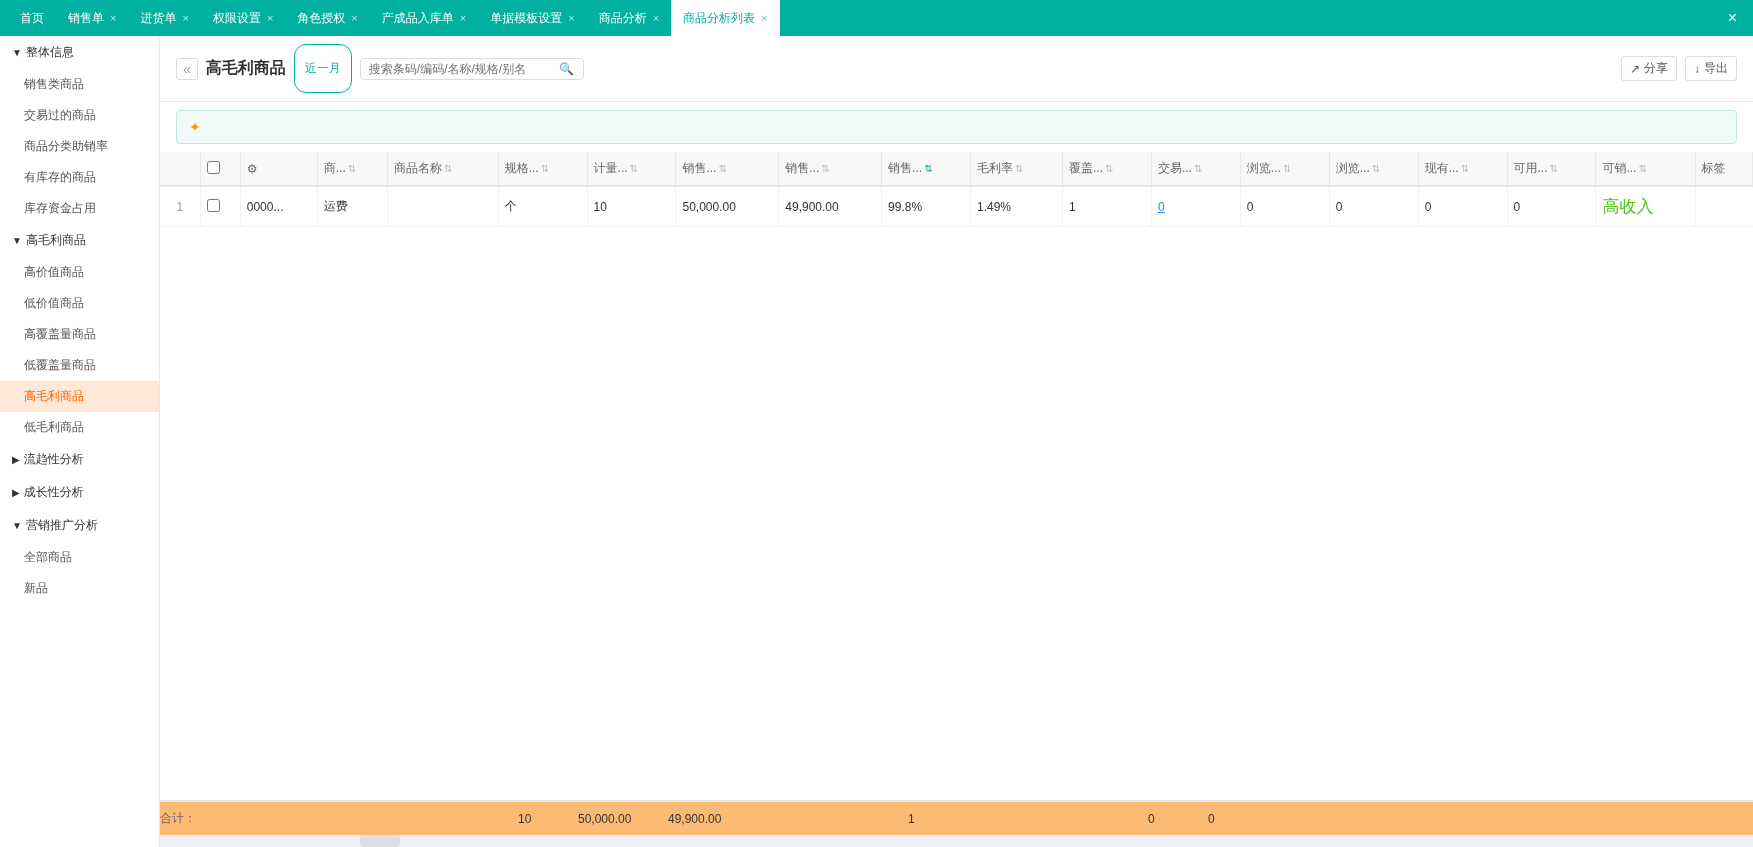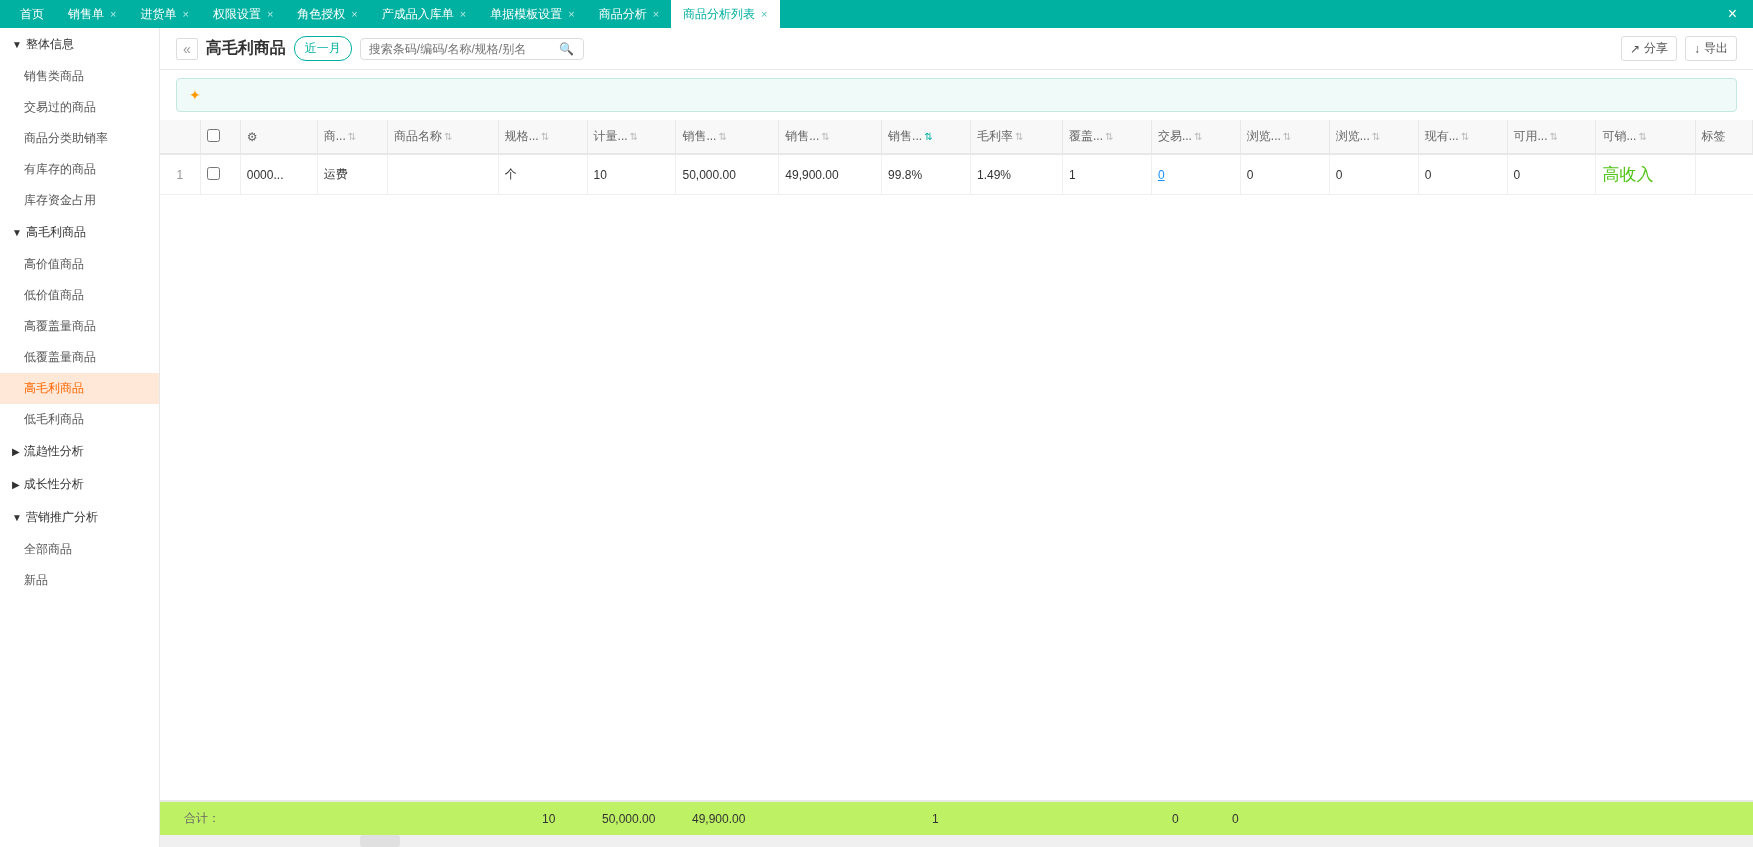--- a/index.html
+++ b/index.html
@@ -3,21 +3,21 @@
   <meta charset="utf-8">
   <style>
     * { box-sizing: border-box; margin: 0; padding: 0; font-family: 'Microsoft YaHei', Arial, sans-serif; font-size: 12px; }
     body { background: #f5f5f5; overflow: hidden; height: 847px; display: flex; flex-direction: column; }
 
     
     .top-nav {
       background: #00b0a0;
       display: flex;
       align-items: center;
-      height: 28px;
+      height: 36px;
       padding: 0 8px;
       flex-shrink: 0;
     }
     .top-nav .nav-item {
       color: #fff;
       padding: 0 12px;
       height: 36px;
       display: flex;
       align-items: center;
       cursor: pointer;
@@ -93,21 +93,21 @@
     }
     .content-title {
       font-size: 16px;
       font-weight: bold;
       color: #333;
     }
     .filter-btn {
       background: #fff;
       border: 1px solid #00b0a0;
       color: #00b0a0;
-      padding: 3px 10px;
+      padding: 15px 10px;
       border-radius: 12px;
       cursor: pointer;
       font-size: 12px;
     }
     .search-box {
       display: flex;
       align-items: center;
       border: 1px solid #ddd;
       border-radius: 4px;
       padding: 3px 8px;
@@ -185,25 +185,25 @@
       color: #333;
       white-space: nowrap;
       border-right: 1px solid #f0f0f0;
     }
     tbody td:first-child { text-align: center; color: #999; }
     .tag-high { color: #52c41a; font-size: 17px; }
     .link-style { color: #1890ff; text-decoration: underline; cursor: pointer; }
 
     
     .footer-total {
-      background: #bef264;
+      background: #fdba74;
       border-top: 2px solid #e8e8e8;
       display: flex;
       align-items: center;
-      padding: 8px 24px;
+      padding: 8px 0;
       flex-shrink: 0;
       font-size: 12px;
       color: #333;
     }
     .footer-total .total-label { margin-right: 16px; color: #666; }
     .footer-cells {
       display: flex;
       gap: 0;
       flex: 1;
     }

